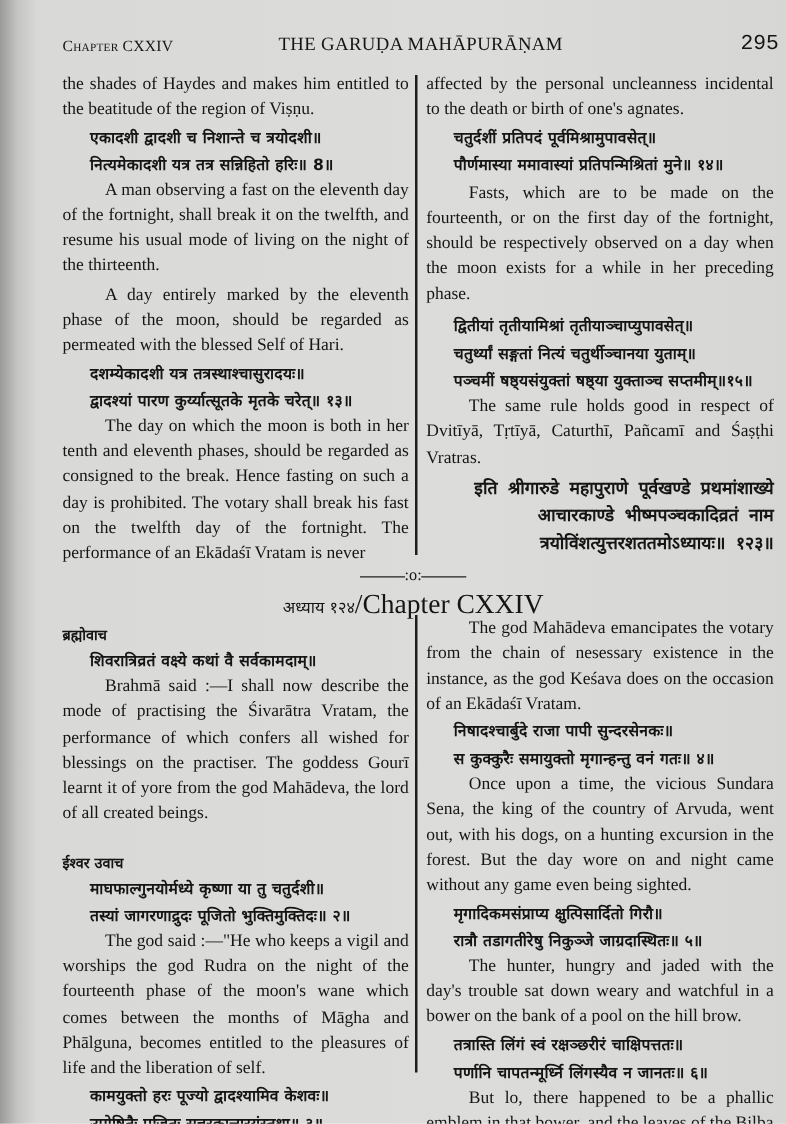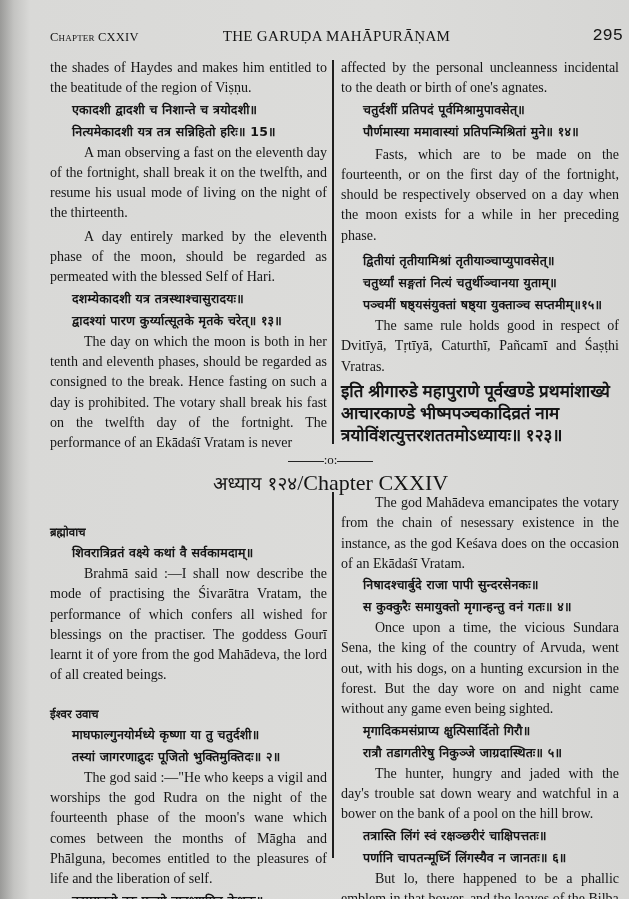--- a/index.html
+++ b/index.html
@@ -13,53 +13,53 @@
   .page { position:absolute; left:16px; top:0; width:629px; height:832px; }
   .running-head { position:absolute; top:28px; left:34px; right:22px; height:20px; }
   .rh-left { position:absolute; left:0; top:2px; font-size:12.5px; font-variant:small-caps; letter-spacing:0.2px; }
   .rh-center { position:absolute; left:0; right:0; text-align:center; top:0; font-size:15px; letter-spacing:0.3px; }
   .rh-right { position:absolute; right:0; top:-2px; font-size:17px;font-family:Liberation Mono, monospace; }
 
   .col { position:absolute; font-size:14px; line-height:20.3px; text-align:justify; }
   .col p { margin:0; }
   .indent { text-indent:34px; }
   .skt { font-family:"DejaVu Sans", sans-serif; font-weight:bold; font-size:12.5px; line-height:22px; padding-left:22px; white-space:nowrap; letter-spacing:0.2px; }
-  .skt-c { font-family:Liberation Sans, sans-serif; font-weight:bold; font-size:17px; line-height:22px; text-align:left; white-space:nowrap; }
-  .skt-head { font-family:"DejaVu Sans", sans-serif; font-weight:bold; font-size:11.5px; line-height:20px;margin-top:24px; }
+  .skt-c { font-family:Liberation Mono, monospace; font-weight:bold; font-size:14px; line-height:22px; text-align:right; white-space:nowrap; }
+  .skt-head { font-family:"DejaVu Sans", sans-serif; font-weight:bold; font-size:11.5px; line-height:20px; }
 
   .top-left { left:34px; top:58px; width:277px; }
   .top-right { left:325px; top:58px; width:278px; }
   .rule-top { position:absolute; left:316px; top:60px; width:2px; height:384px; background:#1d1d1d; }
 
   .separator { position:absolute; top:452px; left:0; right:0; text-align:center; font-size:13px; }
   .separator span.dash { display:inline-block; width:36px; height:1px; background:#222; vertical-align:middle; }
 
   .chapter-title { position:absolute; top:470px; left:0; right:0; text-align:center; font-size:22px; }
-  .chapter-title .dev { font-family:"DejaVu Sans", sans-serif; font-size:19px; }
+  .chapter-title .dev { font-family:"DejaVu Sans", sans-serif; font-size:13px; }
 
   .bot-left { left:34px; top:498px; width:277px; }
   .bot-right { left:325px; top:493px; width:278px; }
   .rule-bot { position:absolute; left:316px; top:492px; width:2px; height:366px; background:#1d1d1d; }
   .right-edge { position:absolute; right:0; top:0; width:3px; height:899px; background:#b8b8b6; }
 </style>
 </head>
 <body>
 
 <div class="page">
 
   <div class="running-head">
     <span class="rh-left">Chapter CXXIV</span>
     <div class="rh-center">THE GARUḌA MAHĀPURĀṆAM</div>
     <span class="rh-right">295</span>
   </div>
 
   <div class="col top-left">
     <p>the shades of Haydes and makes him entitled to the beatitude of the region of Viṣṇu.</p>
     <div class="skt">एकादशी द्वादशी च निशान्ते च त्रयोदशी॥</div>
-    <div class="skt">नित्यमेकादशी यत्र तत्र सन्निहितो हरिः॥ 15॥</div>
+    <div class="skt">नित्यमेकादशी यत्र तत्र सन्निहितो हरिः॥ 8॥</div>
     <p class="indent">A man observing a fast on the eleventh day of the fortnight, shall break it on the twelfth, and resume his usual mode of living on the night of the thirteenth.</p>
     <p class="indent" style="margin-top:3px">A day entirely marked by the eleventh phase of the moon, should be regarded as permeated with the blessed Self of Hari.</p>
     <div class="skt">दशम्येकादशी यत्र तत्रस्थाश्चासुरादयः॥</div>
     <div class="skt">द्वादश्यां पारण कुर्य्यात्सूतके मृतके चरेत्॥ १३॥</div>
     <p class="indent">The day on which the moon is both in her tenth and eleventh phases, should be regarded as consigned to the break. Hence fasting on such a day is prohibited. The votary shall break his fast on the twelfth day of the fortnight. The performance of an Ekādaśī Vratam is never</p>
   </div>
 
   <div class="rule-top"></div>
 
   <div class="col top-right">

